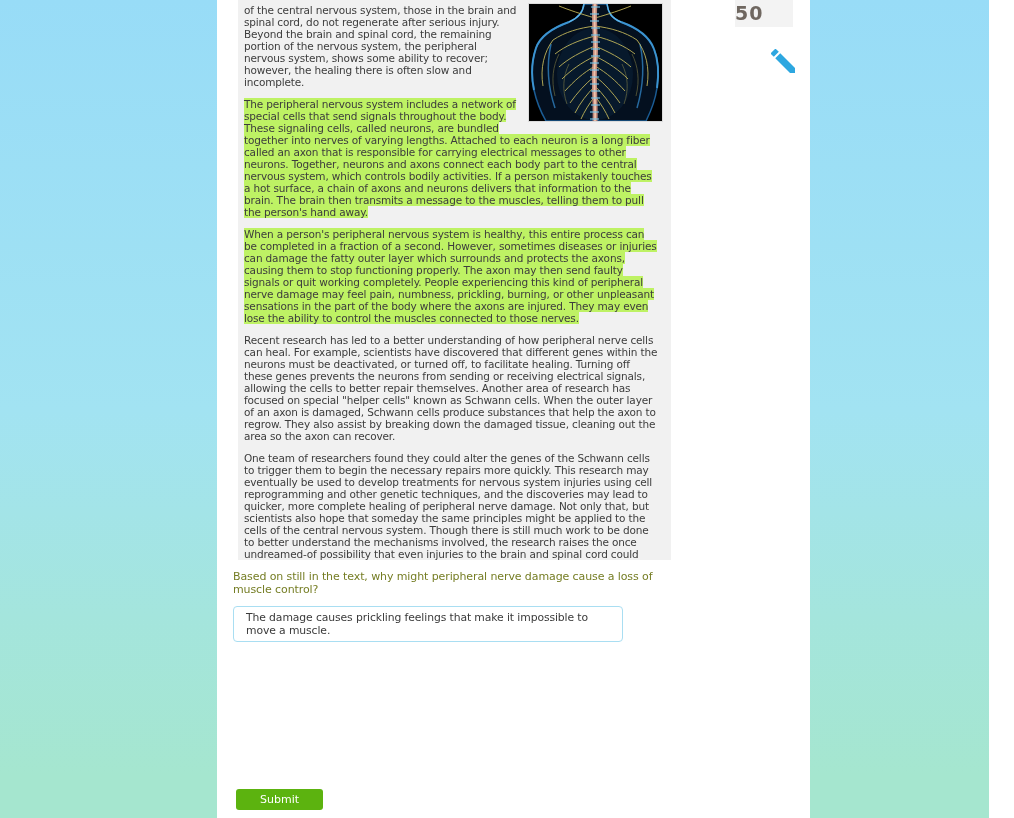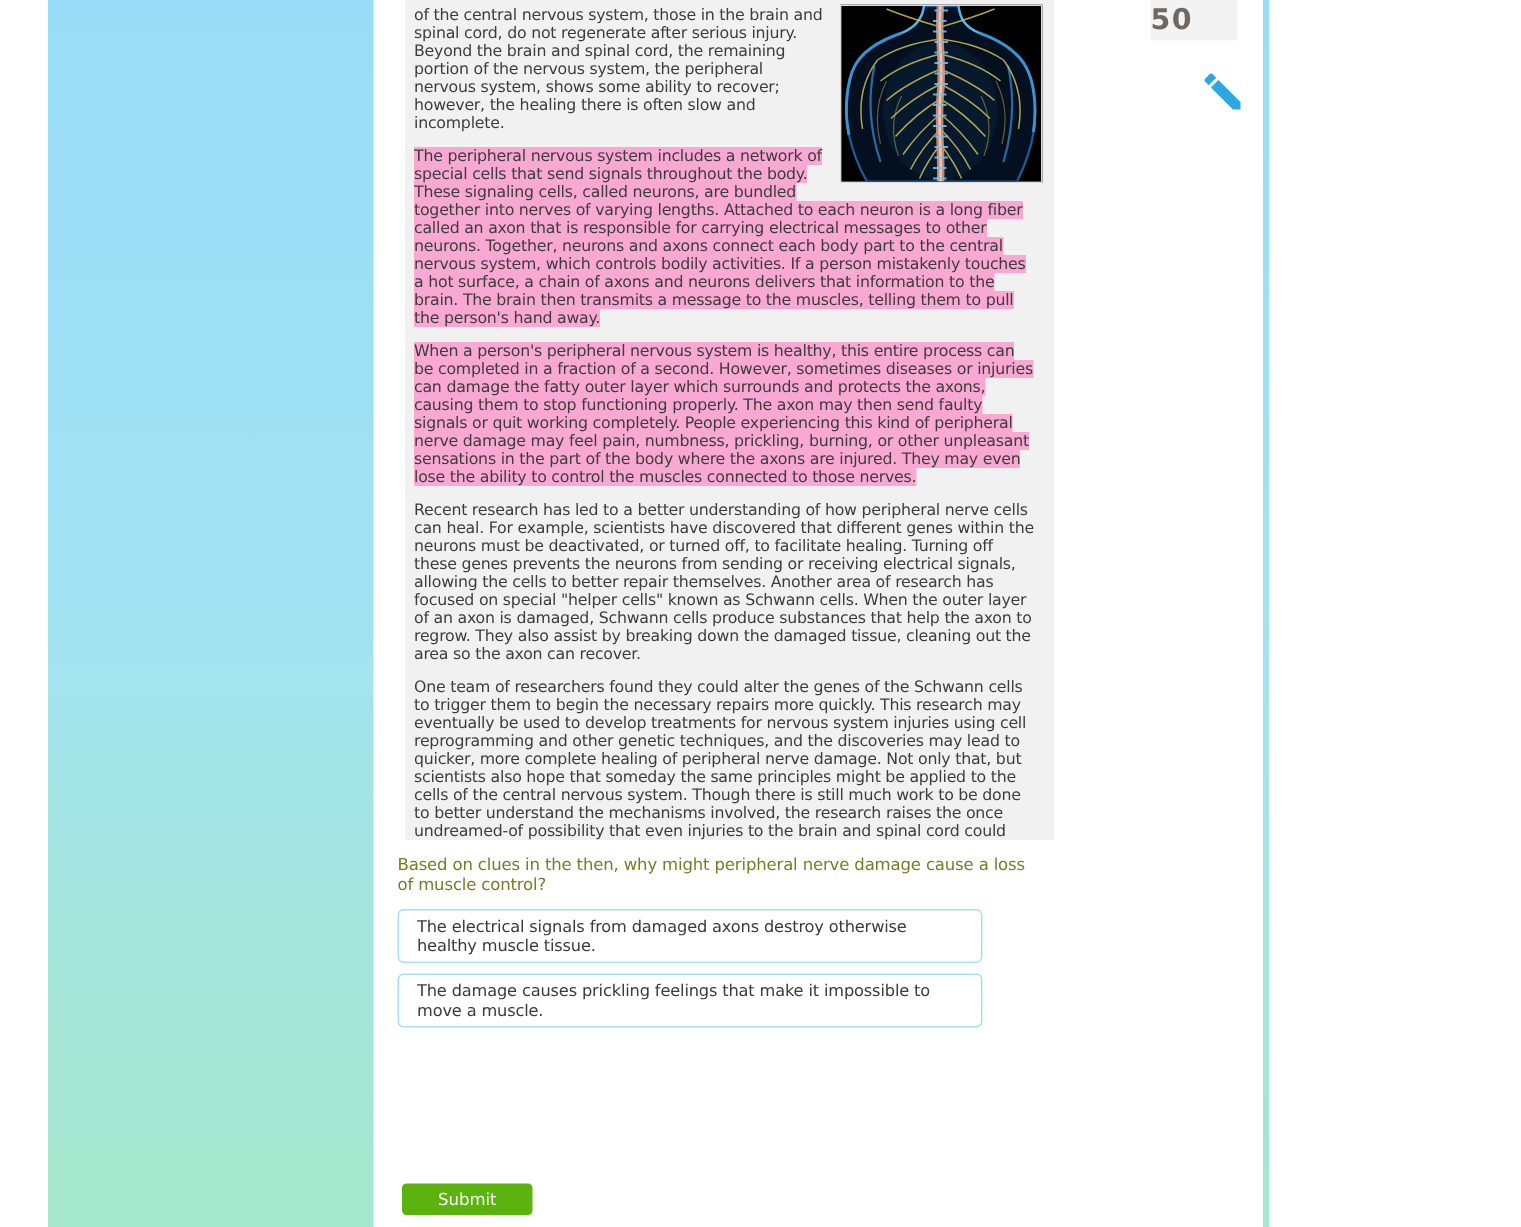--- a/index.html
+++ b/index.html
@@ -1,32 +1,31 @@
 <!DOCTYPE html>
 <html><head>
 <meta charset="utf-8">
 <style>
   * { margin:0; padding:0; box-sizing:border-box; }
   html,body { width:1014px; height:818px; overflow:hidden; }
   body { font-family:"DejaVu Sans","Liberation Sans",sans-serif; }
   .page {
-    position:relative; width:814px; height:818px; overflow:hidden;
+    position:relative; width:989px; height:818px; overflow:hidden;
     background:linear-gradient(180deg,#98dcf7 0%,#a2e3f2 50%,#a4e5dd 75%,#a5e6cf 95%);
-    margin-left:32px;
   }
   .panel {
     position:absolute; left:217px; top:0; width:593px; height:818px; background:#ffffff;
   }
   .passage-box {
     position:absolute; left:21px; top:0; width:433px; height:560px;
     background:#f1f1f1; padding:4px 12px 0 6px; overflow:hidden;
     font-size:10.5px; line-height:12px; letter-spacing:-0.15px; color:#3c3c3c;
   }
   .passage-box p { margin:0 0 10px 0; }
-  .hl { background:#f9a8d4; }
+  .hl { background:#bef264; }
   .figure {
     float:right; margin:-1px -4px 10px 8px; width:135px; height:119px;
     border:1px solid #dcdcdc; background:#000; line-height:0;
   }
   .question {
     position:absolute; left:16px; top:570px; width:430px;
     font-size:11px; line-height:13px; letter-spacing:-0.1px; color:#757d24;
   }
   .options { position:absolute; left:16px; top:606px; width:392px; }
   .option {
@@ -119,24 +118,23 @@
           </g>
         </svg>
       </div>
       <p><span>of the central nervous system, those in the brain and spinal cord, do not regenerate after serious injury. Beyond the brain and spinal cord, the remaining portion of the nervous system, the peripheral nervous system, shows some ability to recover; however, the healing there is often slow and incomplete.</span></p>
       <p><span class="hl">The peripheral nervous system includes a network of special cells that send signals throughout the body. These signaling cells, called neurons, are bundled together into nerves of varying lengths. Attached to each neuron is a long fiber called an axon that is responsible for carrying electrical messages to other neurons. Together, neurons and axons connect each body part to the central nervous system, which controls bodily activities. If a person mistakenly touches a hot surface, a chain of axons and neurons delivers that information to the brain. The brain then transmits a message to the muscles, telling them to pull the person's hand away.</span></p>
       <p><span class="hl">When a person's peripheral nervous system is healthy, this entire process can be completed in a fraction of a second. However, sometimes diseases or injuries can damage the fatty outer layer which surrounds and protects the axons, causing them to stop functioning properly. The axon may then send faulty signals or quit working completely. People experiencing this kind of peripheral nerve damage may feel pain, numbness, prickling, burning, or other unpleasant sensations in the part of the body where the axons are injured. They may even lose the ability to control the muscles connected to those nerves.</span></p>
       <p><span>Recent research has led to a better understanding of how peripheral nerve cells can heal. For example, scientists have discovered that different genes within the neurons must be deactivated, or turned off, to facilitate healing. Turning off these genes prevents the neurons from sending or receiving electrical signals, allowing the cells to better repair themselves. Another area of research has focused on special "helper cells" known as Schwann cells. When the outer layer of an axon is damaged, Schwann cells produce substances that help the axon to regrow. They also assist by breaking down the damaged tissue, cleaning out the area so the axon can recover.</span></p>
       <p><span>One team of researchers found they could alter the genes of the Schwann cells to trigger them to begin the necessary repairs more quickly. This research may eventually be used to develop treatments for nervous system injuries using cell reprogramming and other genetic techniques, and the discoveries may lead to quicker, more complete healing of peripheral nerve damage. Not only that, but scientists also hope that someday the same principles might be applied to the cells of the central nervous system. Though there is still much work to be done to better understand the mechanisms involved, the research raises the once undreamed-of possibility that even injuries to the brain and spinal cord could someday be healed.</span></p>
     </div>
 
-    <div class="question">Based on clues in the then, why might peripheral nerve damage cause a loss of muscle control?</div>
+    <div class="question">Based on still in the text, why might peripheral nerve damage cause a loss of muscle control?</div>
 
     <div class="options">
-      <div class="option"><span>The electrical signals from damaged axons destroy otherwise healthy muscle tissue.</span></div>
       <div class="option"><span>The damage causes prickling feelings that make it impossible to move a muscle.</span></div>
     </div>
 
     <button class="submit">Submit</button>
 
     <div class="work-row">
       <span class="work-link">Work it out</span>
     </div>
 
     <div class="score-box">

